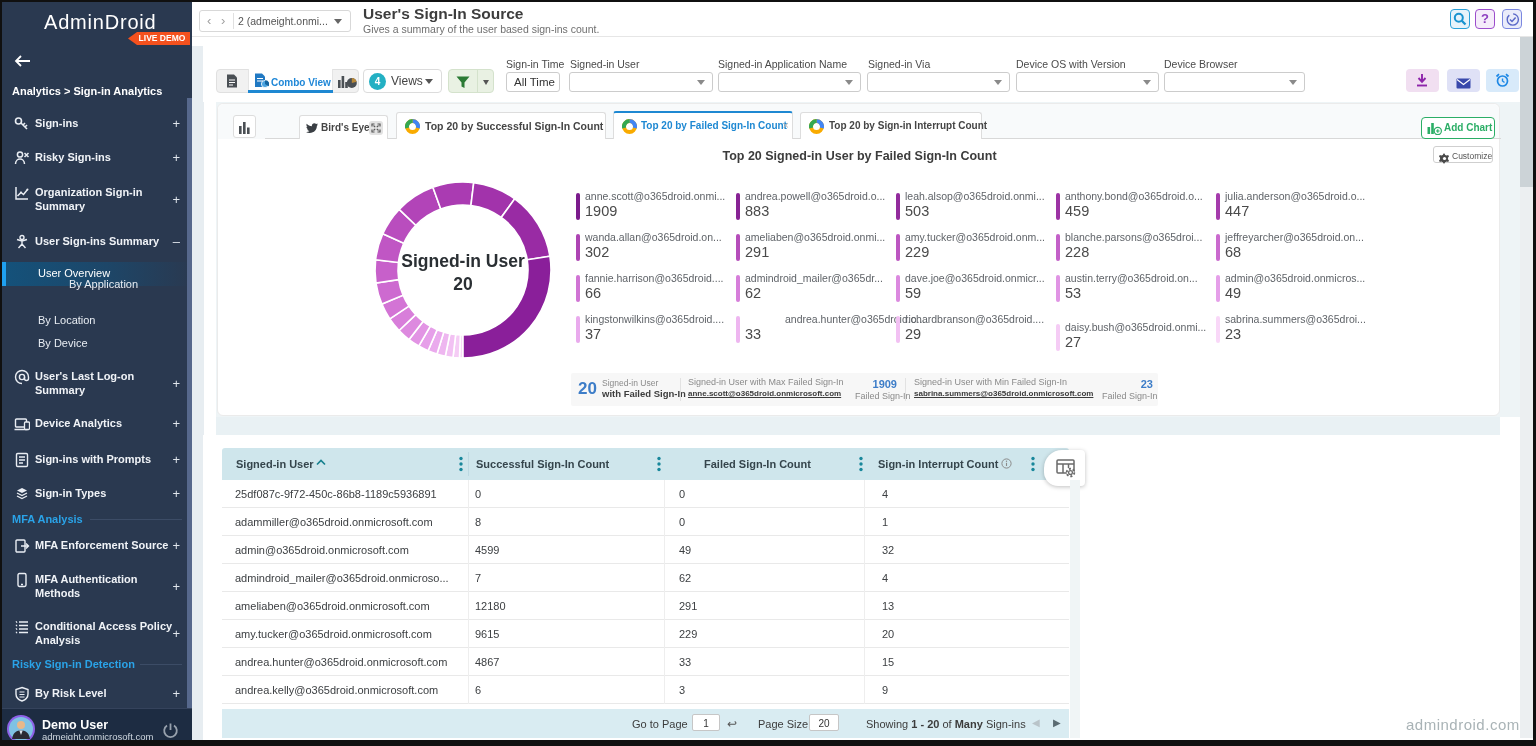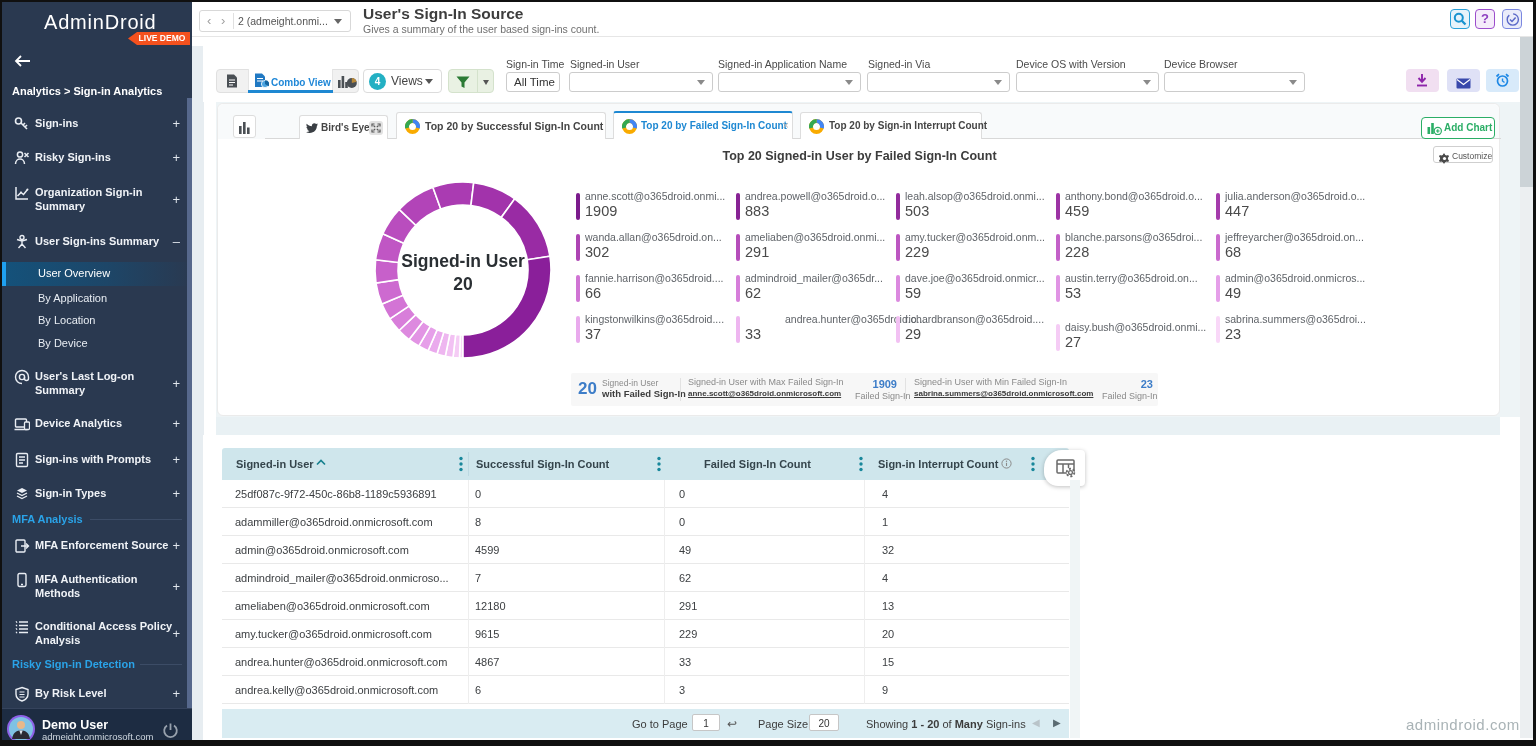--- a/index.html
+++ b/index.html
@@ -106,21 +106,21 @@
             <circle cx="8" cy="3.5" r="2" fill="none" stroke="#e9edf3" stroke-width="1.4"></circle>
             <path d="M8 5.5 L8 10 M8 7 L3 5.5 M8 7 L13 5.5 M8 10 L4.5 14 M8 10 L11.5 14" stroke="#e9edf3" stroke-width="1.4" fill="none"></path>
           </svg></span>
         <span class="lbl">User Sign-ins Summary</span>
         <span class="pm" style="top:0px;">–</span>
       </div>
   <div id="selrow">
         <div class="bar"></div>
         <div class="t">User Overview</div>
       </div>
-  <div class="sub" style="top:290px;">By Application</div>
+  <div class="sub" style="top:276px;margin-left:31px;">By Application</div>
       <div class="sub" style="top:312px;">By Location</div>
       <div class="sub" style="top:335px;">By Device</div>
   <div class="mi" style="top:367px;height:16px;">
         <span class="ico"><svg width="16" height="16" viewBox="0 0 16 16" style="">
             <path d="M8 14.5 C4.5 14.5 1.5 11.7 1.5 8 C1.5 4.3 4.5 1.5 8 1.5 C11.5 1.5 14.5 4.3 14.5 8 L14.5 9.5 C14.5 10.6 13.6 11.5 12.5 11.5 C11.4 11.5 10.5 10.6 10.5 9.5 L10.5 8" fill="none" stroke="#e9edf3" stroke-width="1.4"></path>
             <circle cx="8" cy="8" r="2.6" fill="none" stroke="#e9edf3" stroke-width="1.4"></circle>
           </svg></span>
         <span class="lbl">User's Last Log-on<br>Summary</span>
         <span class="pm" style="top:7px;">+</span>
       </div>

